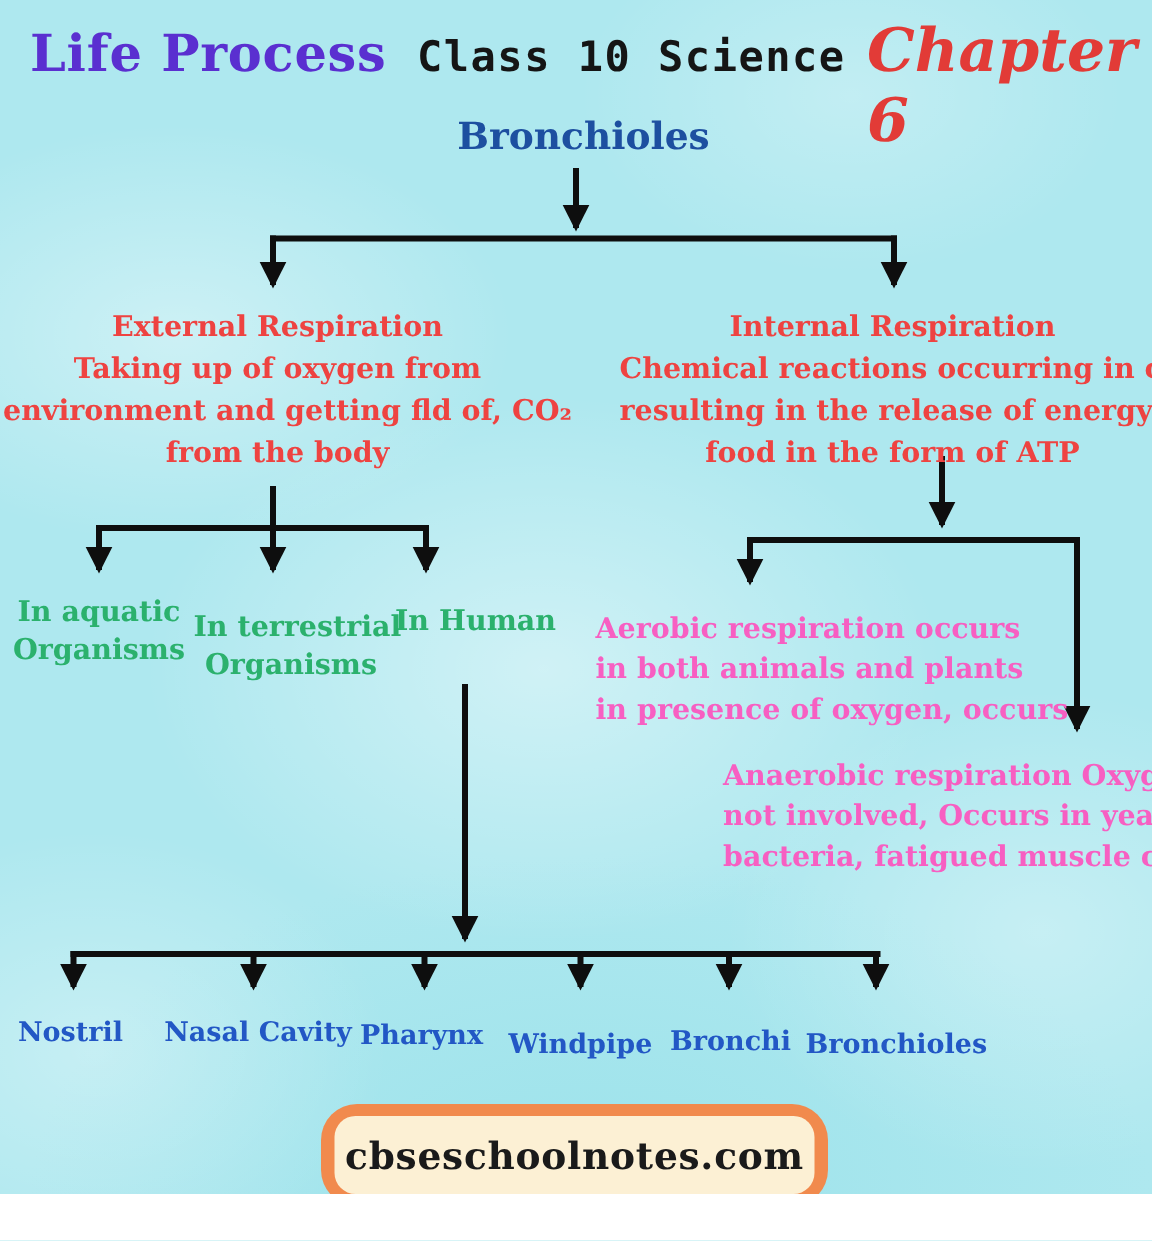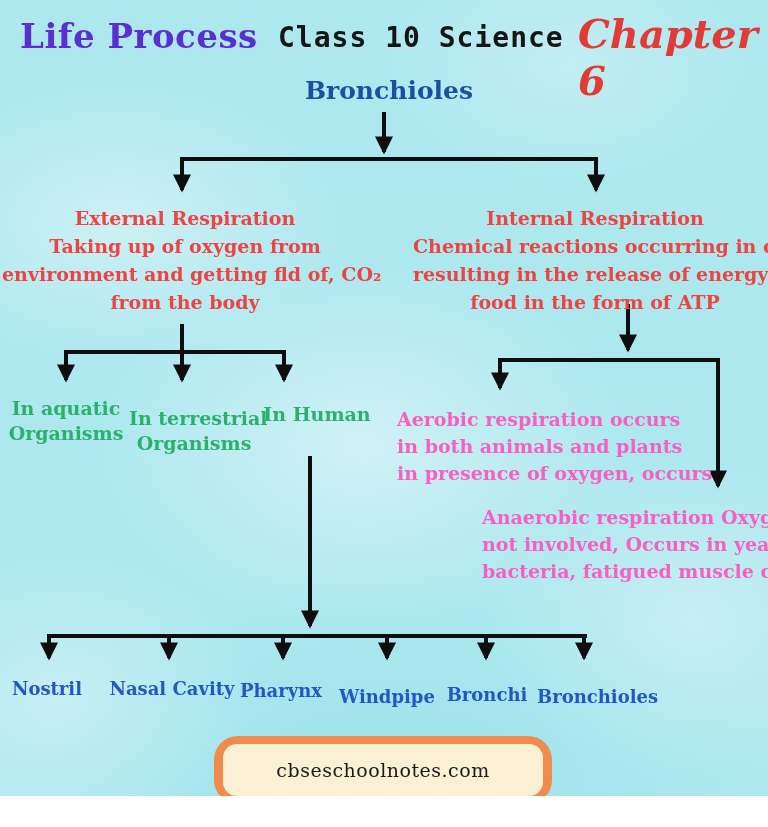--- a/index.html
+++ b/index.html
@@ -62,21 +62,21 @@
   .footer-pill{
     left:214px;top:736px;width:338px;height:68px;
     background:#f18a4d;border-radius:24px;
   }
   .footer-inner{
     position:absolute;left:9px;top:8px;right:9px;bottom:8px;
     background:#fcf0d4;border-radius:14px;
     display:flex;align-items:center;justify-content:center;
   }
   .footer-inner span{
-    font-size:19px;font-weight:normal;color:#1a1a1a;letter-spacing:0.5px;
+    font-size:25px;font-weight:bold;color:#1a1a1a;letter-spacing:0.5px;
   }
 </style>
 </head>
 <body>
 
 <div id="canvas">
 
   <div class="abs brand">Life Process</div>
   <div class="abs course">Class 10 Science</div>
   <div class="abs chapter">Chapter 6</div>

